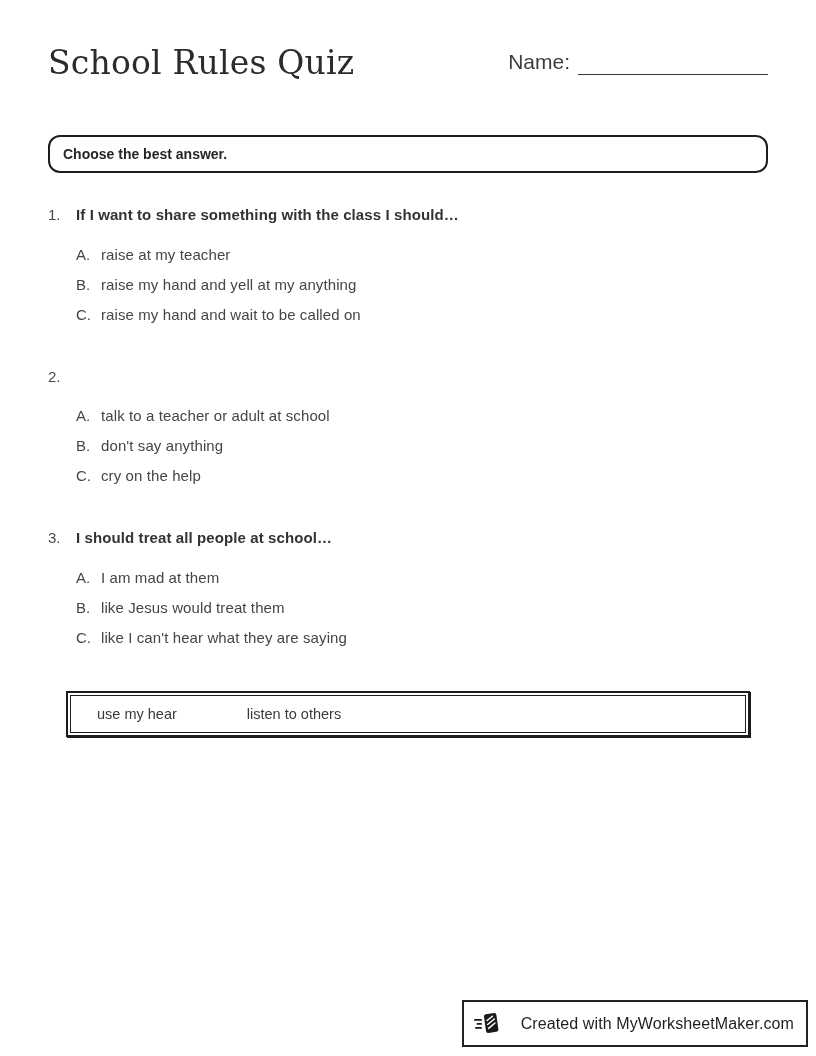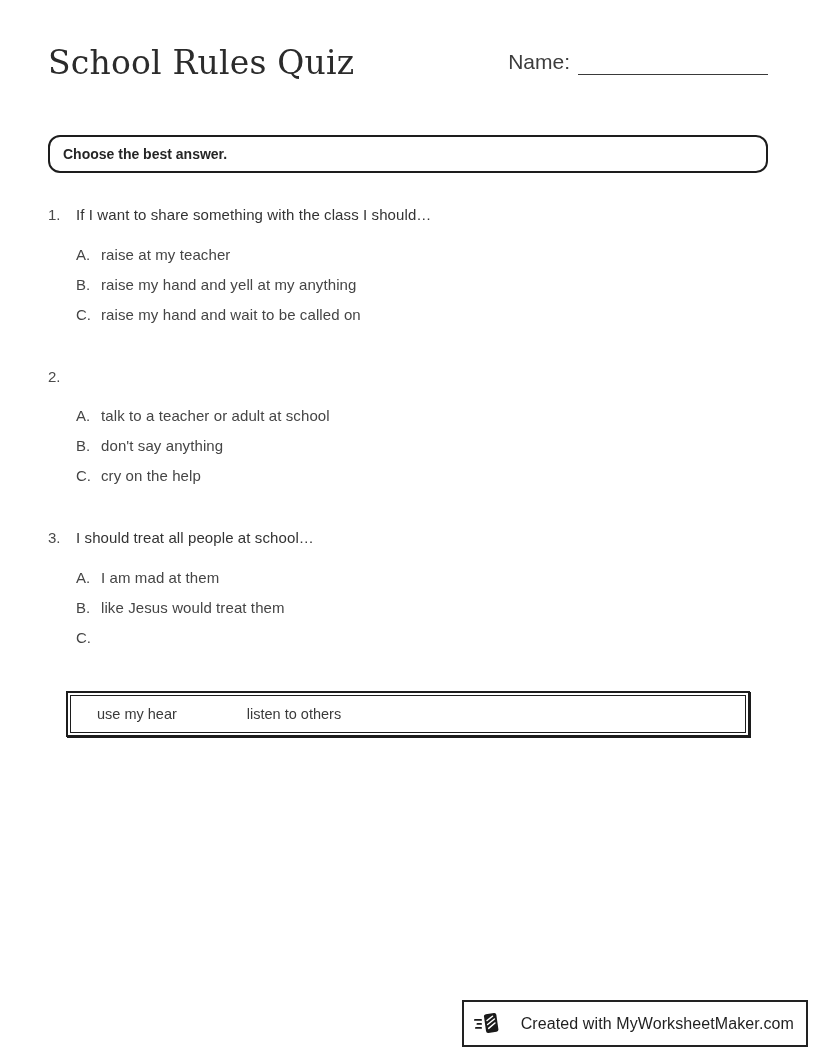--- a/index.html
+++ b/index.html
@@ -30,21 +30,21 @@
     border: 2px solid #1d1d1d; border-radius: 12px;
     padding: 9px 13px;
     font-size: 14px; font-weight: bold; color: #252525;
   }
 
   
   .questions { margin-top: 33px; }
   .question-block { margin-bottom: 44px; }
   .question-row { display: flex; font-size: 15px; line-height: 1.25; }
   .q-number { width: 28px; flex: 0 0 28px; color: #4a4a4a; font-weight: 400; }
-  .q-text { font-weight: normal; color: #333333; letter-spacing: 0.1px; }
+  .q-text { font-weight: bold; color: #333333; letter-spacing: 0.1px; }
   .options { margin-top: 21px; margin-left: 28px; }
   .option-row { display: flex; font-size: 15px; color: #454545; margin-bottom: 12px; line-height: 1.2; }
   .opt-letter { width: 25px; flex: 0 0 25px; }
   .opt-text { letter-spacing: 0.1px; }
 
   
   .word-bank-outer {
     margin: 31px 18px 0 18px;
     border: 2px solid #1c1c1c;
     padding: 2px;
@@ -137,20 +137,21 @@
         <div class="option-row">
           <span class="opt-letter">A.</span>
           <span class="opt-text">I am mad at them</span>
         </div>
         <div class="option-row">
           <span class="opt-letter">B.</span>
           <span class="opt-text">like Jesus would treat them</span>
         </div>
         <div class="option-row">
           <span class="opt-letter">C.</span>
+          <span class="opt-text">like I can't hear what they are saying</span>
         </div>
       </div>
     </div>
 
   </div>
 
   <div class="word-bank-outer">
     <div class="word-bank-inner">
       <span class="word-bank-word">use my hear</span>
       <span class="word-bank-word">listen to others</span>

